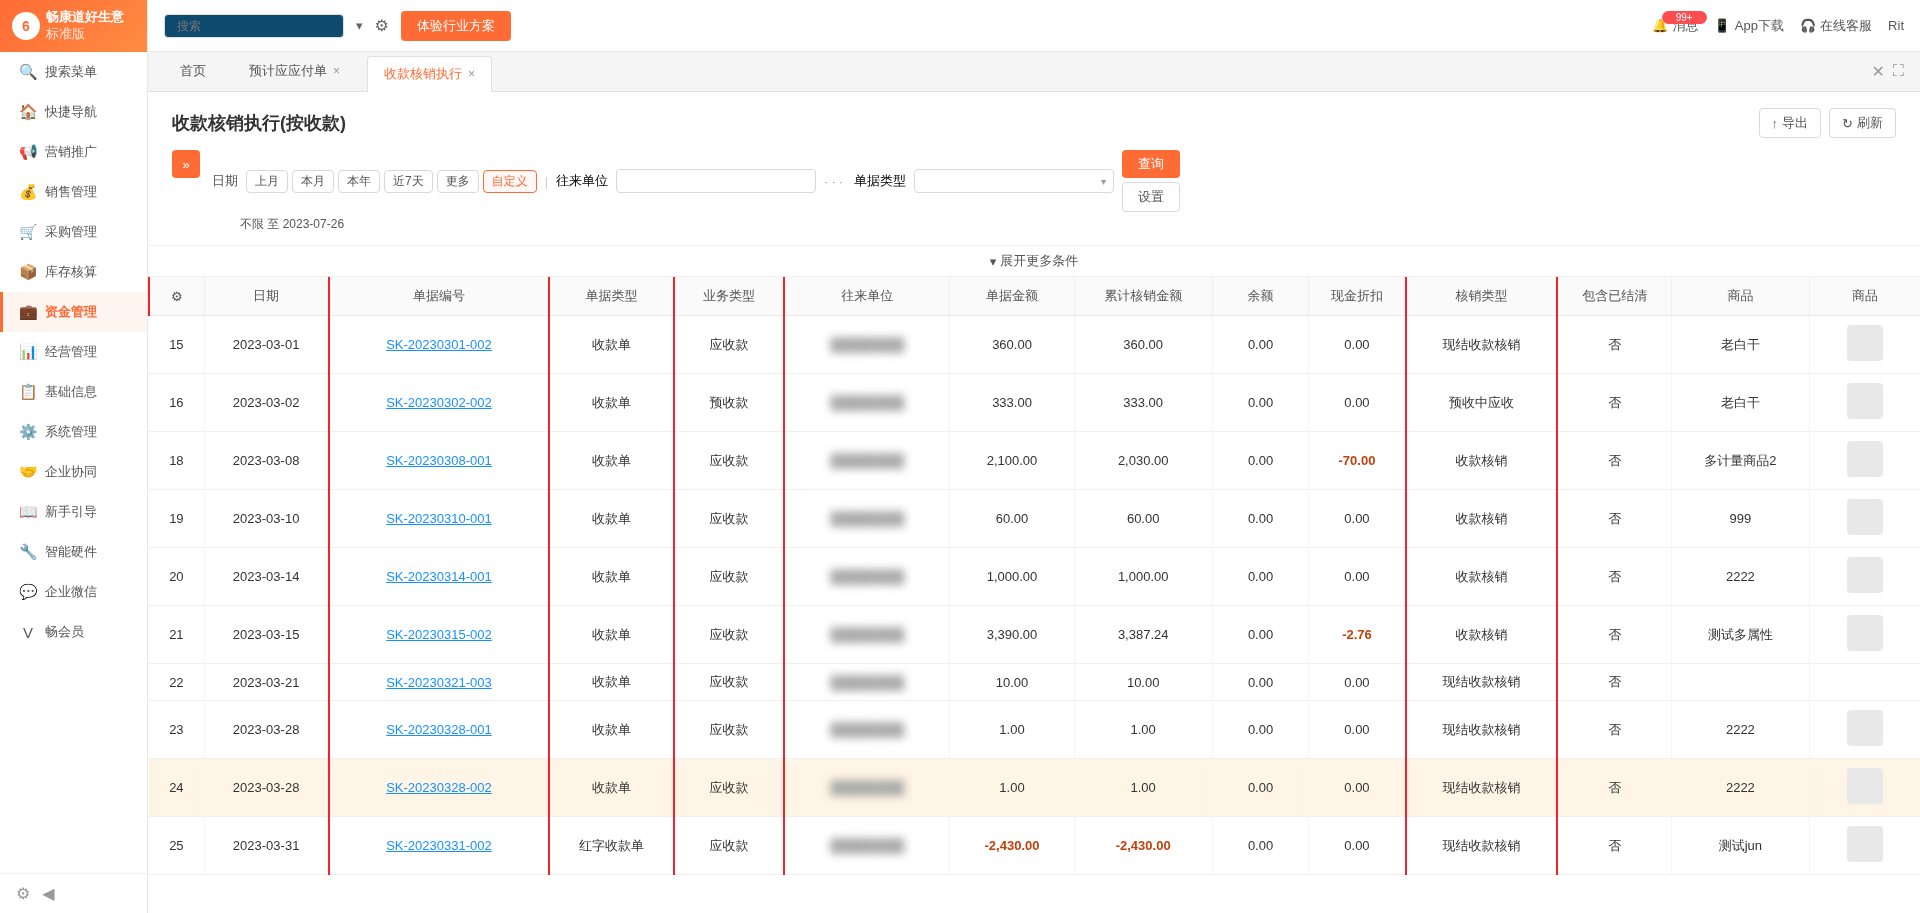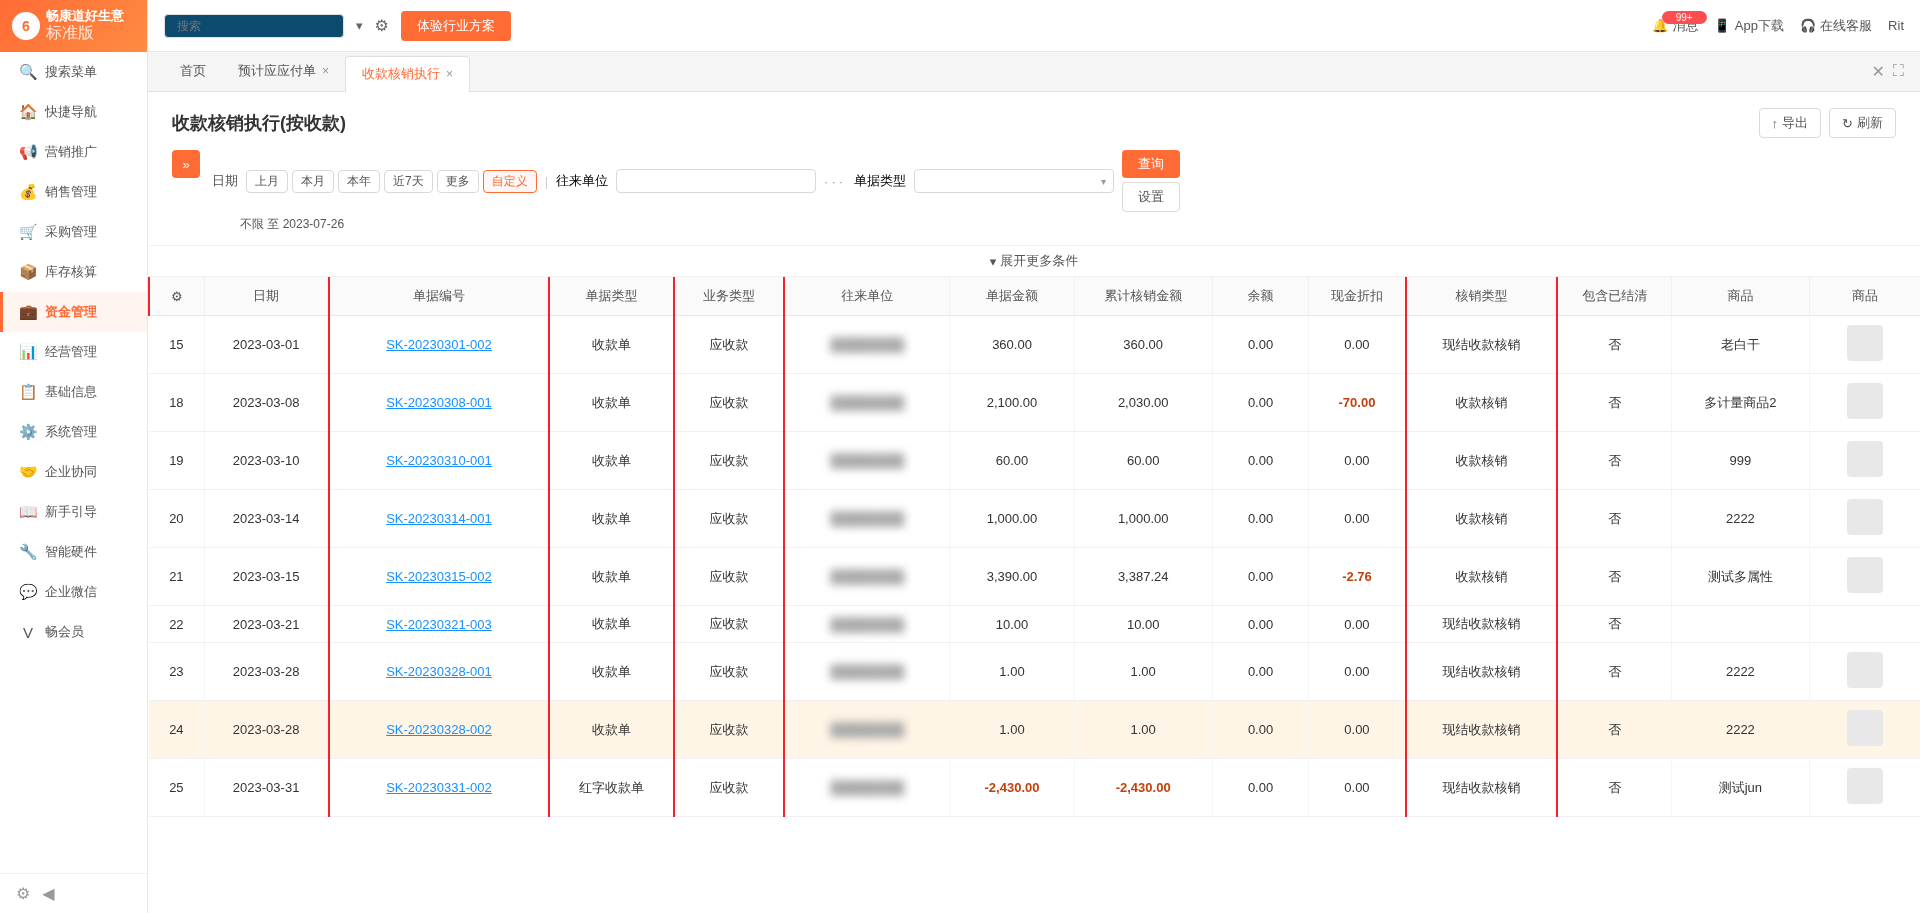--- a/index.html
+++ b/index.html
@@ -24,21 +24,21 @@
       height: 52px;
     }
     .sidebar-logo-icon {
       width: 28px; height: 28px;
       background: #fff;
       border-radius: 50%;
       display: flex; align-items: center; justify-content: center;
       color: #ff6b35; font-weight: bold; font-size: 14px;
     }
     .sidebar-logo-text { color: #fff; font-size: 13px; font-weight: bold; line-height: 1.2; }
-    .sidebar-logo-sub { color: rgba(255,255,255,0.8); font-size: 16px; }
+    .sidebar-logo-sub { color: rgba(255,255,255,0.8); font-size: 13px; }
     .sidebar-menu { flex: 1; overflow-y: auto; }
     .sidebar-item {
       display: flex; align-items: center; gap: 8px;
       padding: 11px 16px;
       cursor: pointer; color: #555; font-size: 13px;
       border-left: 3px solid transparent;
     }
     .sidebar-item.active { background: #fff5f0; color: #ff6b35; border-left: 3px solid #ff6b35; font-weight: bold; }
     .sidebar-item-icon { width: 18px; text-align: center; font-size: 15px; }
     .sidebar-bottom {
@@ -80,21 +80,21 @@
     .topbar-link { color: #555; cursor: pointer; display: flex; align-items: center; gap: 4px; }
     .topbar-user { color: #555; font-size: 13px; }
 
     
     .tabs {
       background: #f5f5f5;
       border-bottom: 1px solid #e0e0e0;
       display: flex; align-items: center;
       padding: 0 16px;
       height: 40px;
-      gap: 0;
+      gap: 11px;
     }
     .tab {
       padding: 8px 16px;
       cursor: pointer; color: #555; font-size: 13px;
       border-bottom: 2px solid transparent;
       display: flex; align-items: center; gap: 6px;
       white-space: nowrap;
     }
     .tab.active {
       background: #fff; color: #ff6b35;
@@ -416,20 +416,40 @@
     <td>0.00</td>
     <td class="">0.00</td>
     <td style="border-left:2px solid #f5222d;border-right:2px solid #f5222d;">现结收款核销</td>
     <td>否</td>
     <td>老白干</td>
     <td>
       <div style="width:36px;height:36px;background:#e8e8e8;border-radius:4px;display:inline-block;"></div>
     </td>
   </tr>
             <tr>
+    <td>16</td>
+    <td>2023-03-02</td>
+    <td style="border-left:2px solid #f5222d;border-right:2px solid #f5222d;">
+      <span class="td-link">SK-20230302-002</span>
+    </td>
+    <td>收款单</td>
+    <td style="border-left:2px solid #f5222d;border-right:2px solid #f5222d;">预收款</td>
+    <td class="td-blurred">████████</td>
+    <td class="">333.00</td>
+    <td class="">333.00</td>
+    <td>0.00</td>
+    <td class="">0.00</td>
+    <td style="border-left:2px solid #f5222d;border-right:2px solid #f5222d;">预收中应收</td>
+    <td>否</td>
+    <td>老白干</td>
+    <td>
+      <div style="width:36px;height:36px;background:#e8e8e8;border-radius:4px;display:inline-block;"></div>
+    </td>
+  </tr>
+            <tr>
     <td>18</td>
     <td>2023-03-08</td>
     <td style="border-left:2px solid #f5222d;border-right:2px solid #f5222d;">
       <span class="td-link">SK-20230308-001</span>
     </td>
     <td>收款单</td>
     <td style="border-left:2px solid #f5222d;border-right:2px solid #f5222d;">应收款</td>
     <td class="td-blurred">████████</td>
     <td class="">2,100.00</td>
     <td class="">2,030.00</td>

